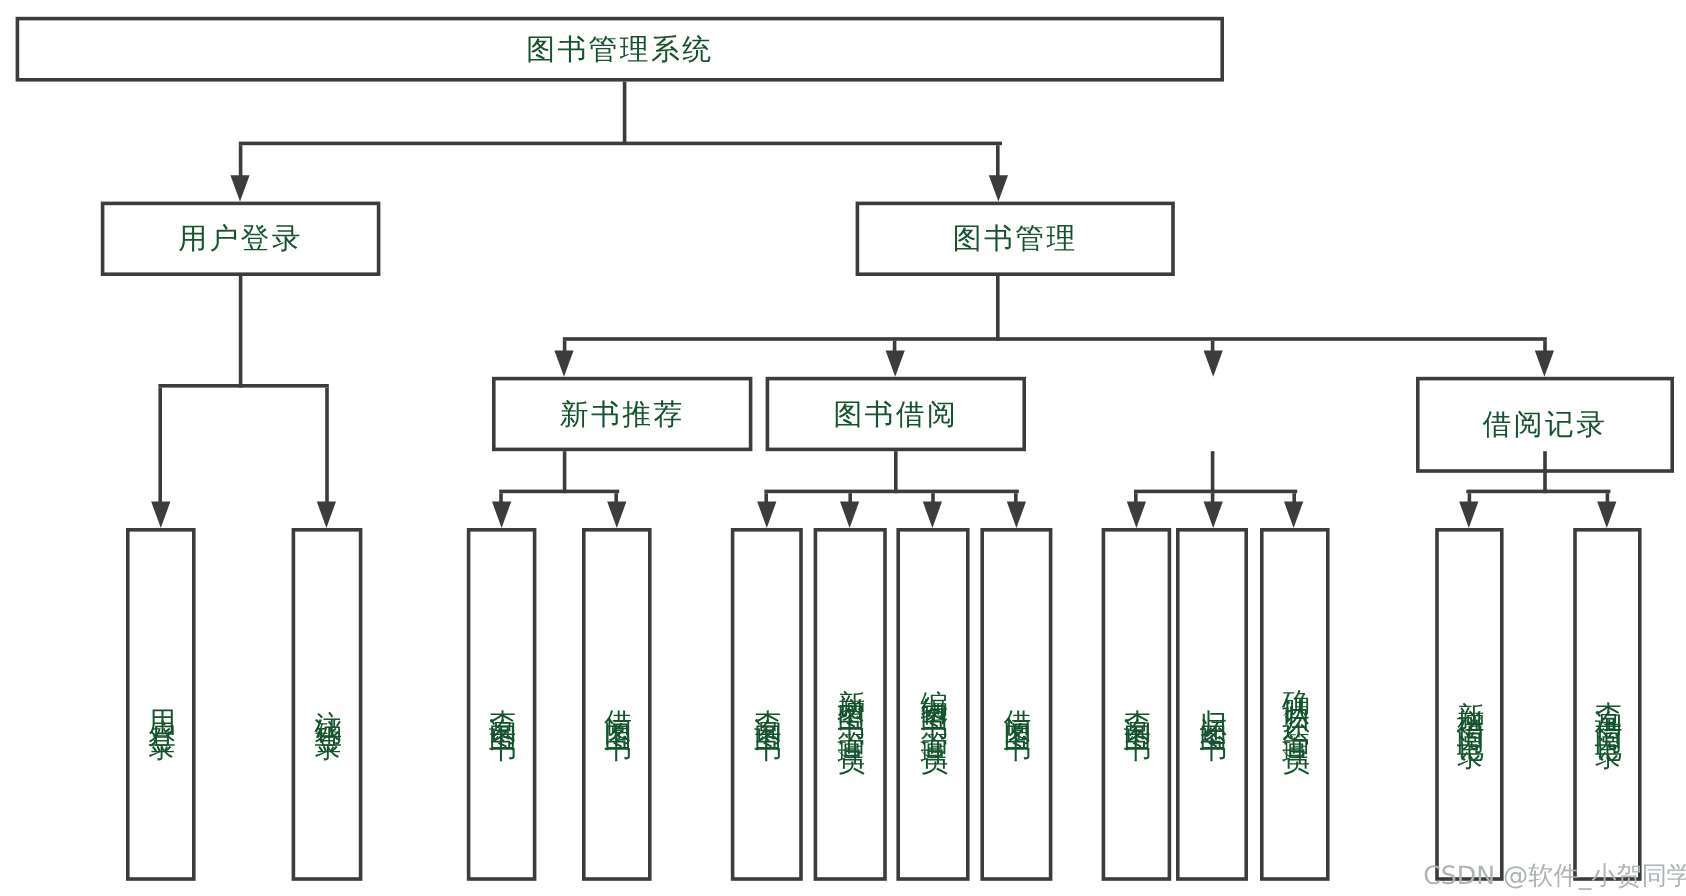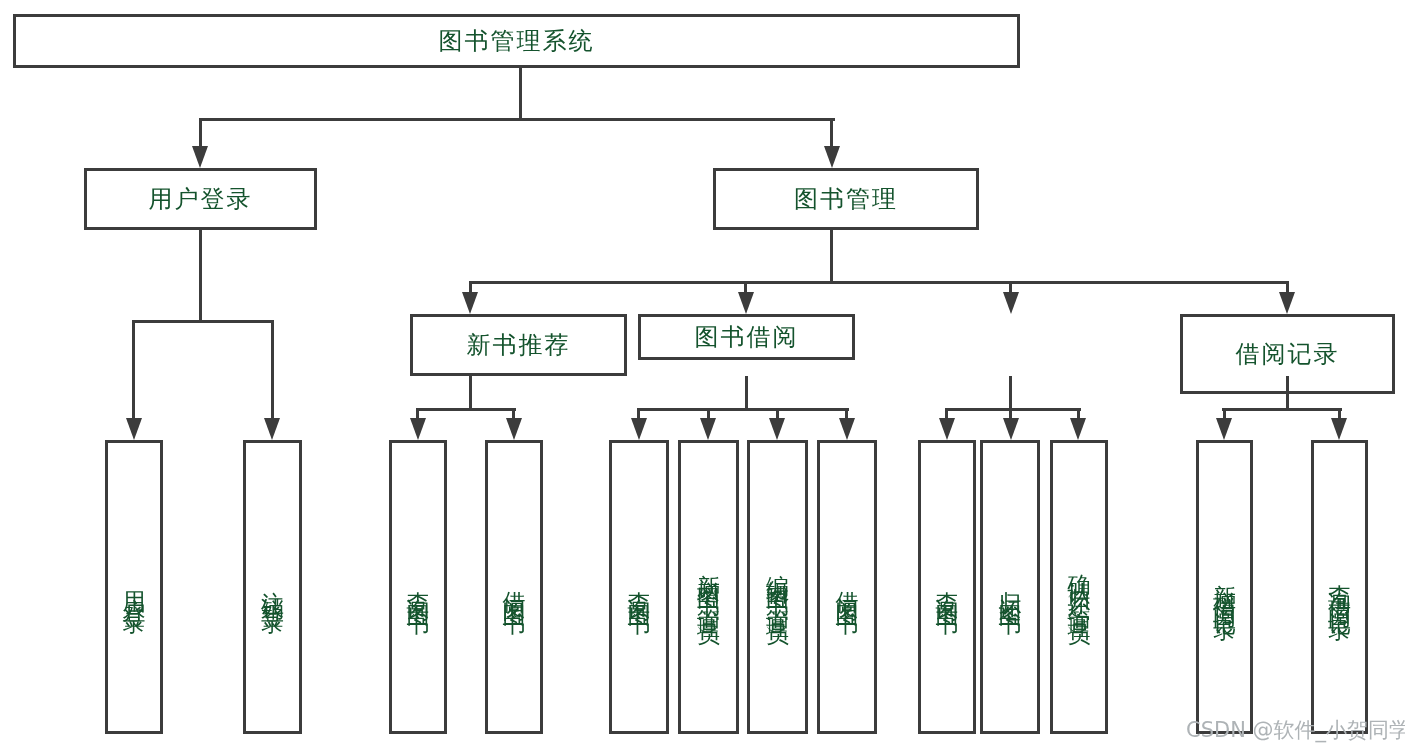--- a/index.html
+++ b/index.html
@@ -57,21 +57,21 @@
   <div class="vline" style="left:469px; top:284px; width:3px; height:10px;"></div>
   <div class="arrow" style="left:462px; top:292px;"></div>
   <div class="vline" style="left:744px; top:284px; width:3px; height:10px;"></div>
   <div class="arrow" style="left:738px; top:292px;"></div>
   <div class="vline" style="left:1009px; top:284px; width:3px; height:10px;"></div>
   <div class="arrow" style="left:1003px; top:292px;"></div>
   <div class="vline" style="left:1286px; top:284px; width:3px; height:10px;"></div>
   <div class="arrow" style="left:1279px; top:292px;"></div>
 
   <div class="box hnode" style="left:362px; top:314px; width:217px; height:62px;margin-left:48px;">新书推荐</div>
-  <div class="box hnode" style="left:638px; top:314px; width:217px; height:46px;">图书借阅</div>
+  <div class="box hnode" style="left:638px; top:314px; width:217px; height:62px;">图书借阅</div>
   <div class="box hnode" style="left:1180px; top:314px; width:215px; height:80px;">借阅记录</div>
 
   <div class="vline" style="left:469px; top:376px; width:3px; height:35px;"></div>
   <div class="hline" style="left:416px; top:408px; width:100px; height:3px;"></div>
   <div class="vline" style="left:416px; top:411px; width:3px; height:9px;"></div>
   <div class="arrow" style="left:410px; top:418px;"></div>
   <div class="vline" style="left:512px; top:411px; width:3px; height:9px;"></div>
   <div class="arrow" style="left:506px; top:418px;"></div>
 
   <div class="vline" style="left:745px; top:376px; width:3px; height:35px;"></div>

